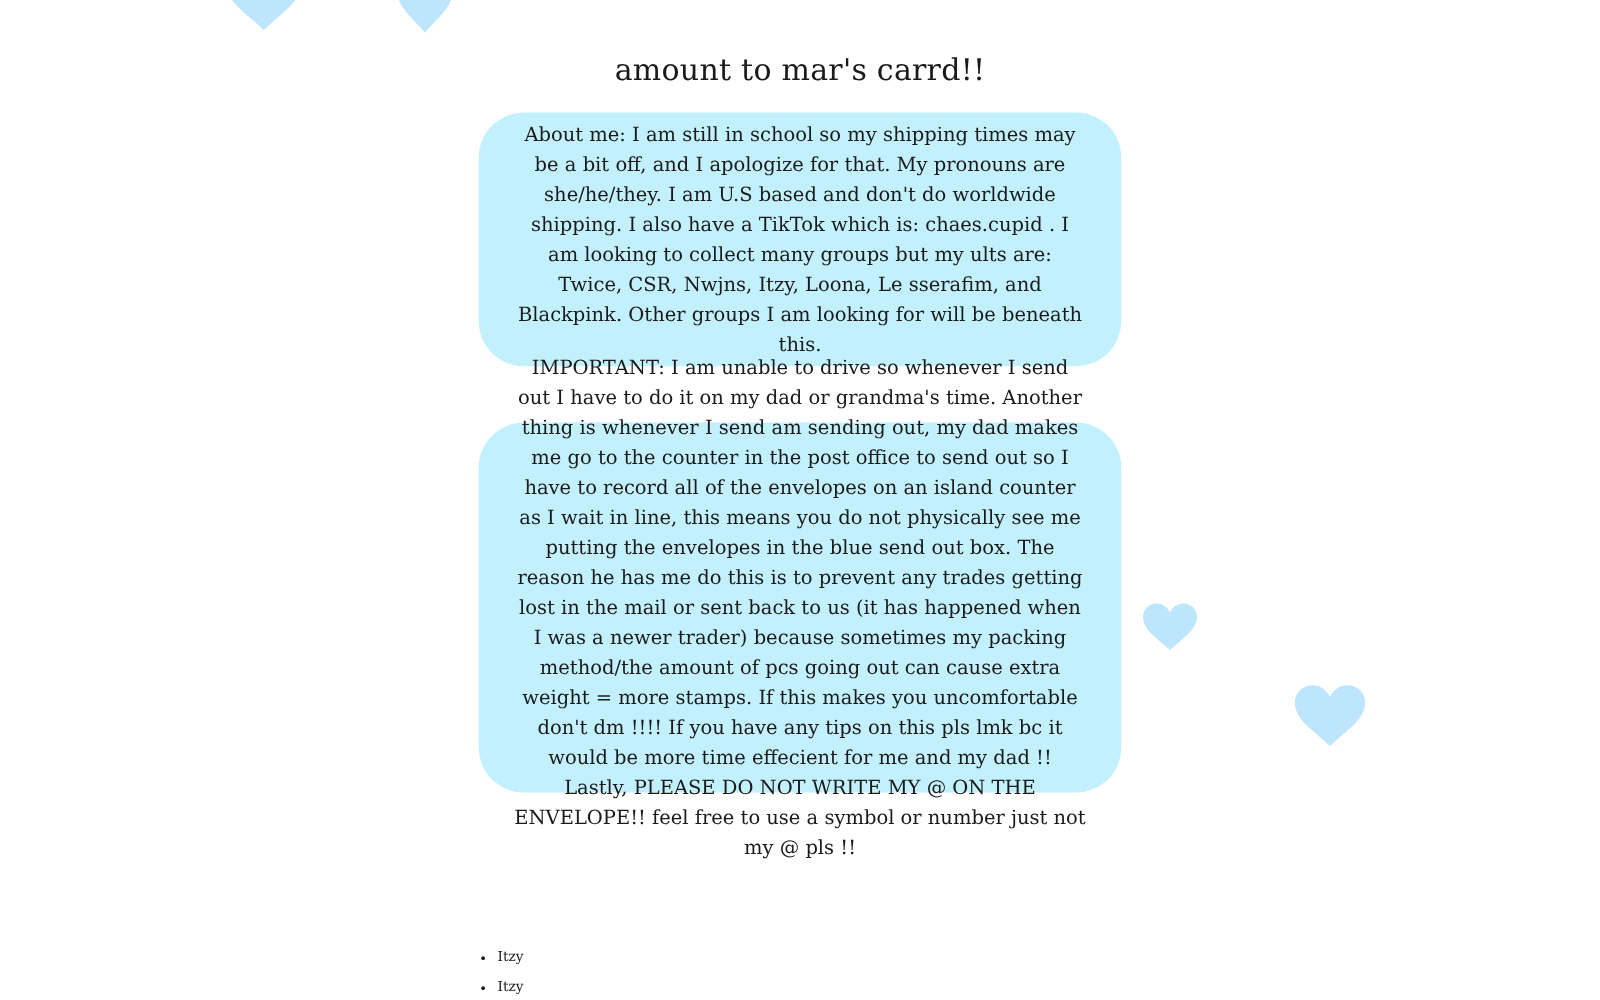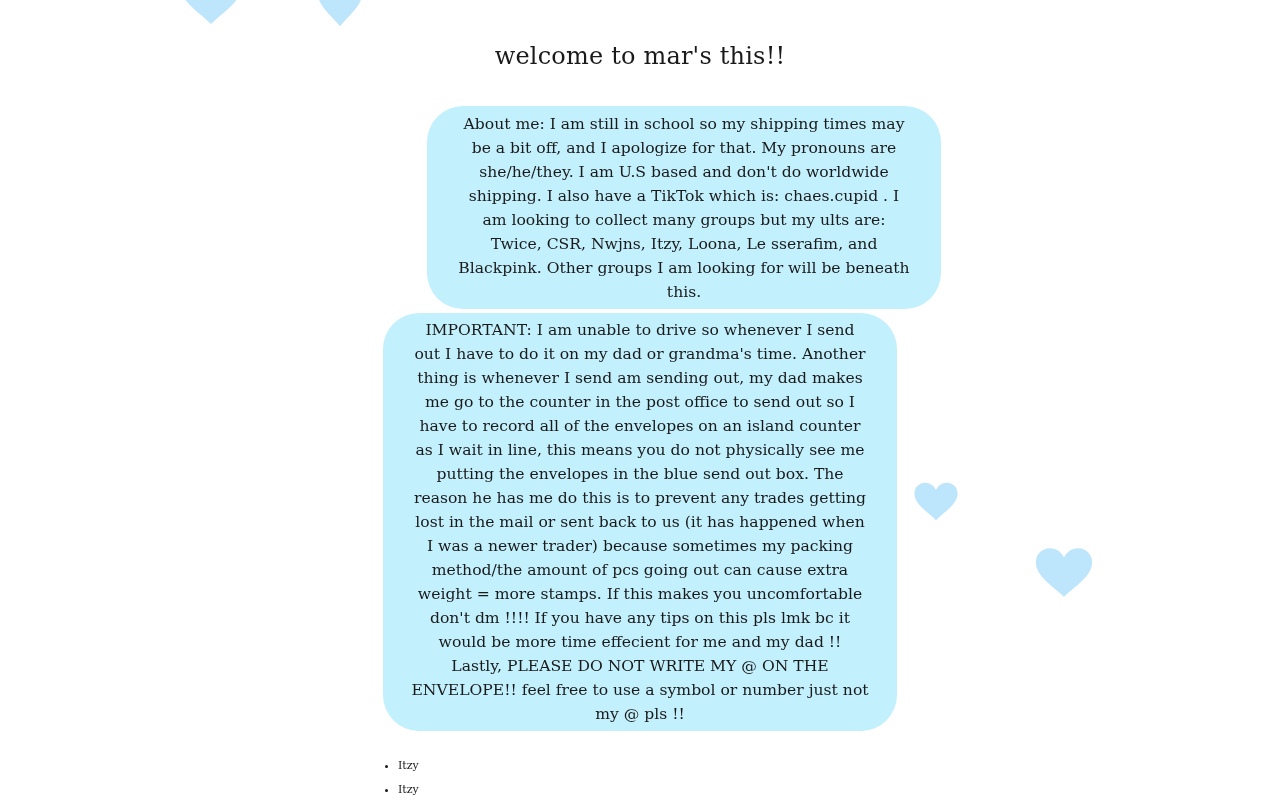--- a/index.html
+++ b/index.html
@@ -17,22 +17,22 @@
       letter-spacing: 0.2px;
     }
     .card {
       position: absolute; left: 383px; width: 514px;
       background: #c3f0fd; border-radius: 36px;
       box-sizing: border-box; padding: 0 28px;
       display: flex; align-items: center; justify-content: center;
       text-align: center; font-size: 15.6px; line-height: 24px;
     }
     .card p { margin: 0; }
-    .card-about { top: 106px; height: 203px; margin-left: 44px; }
-    .card-important { top: 313px; height: 418px; }
+    .card-about { top: 90px; height: 203px; }
+    .card-important { top: 338px; height: 296px; }
     .group-list {
       position: absolute; top: 754px; left: 383px; margin: 0; padding: 0 0 0 15px;
       font-size: 11px; line-height: 24px;
     }
     .group-list li { list-style: disc; }
   </style>
 </head>
 <body>
 
 <div class="heart" style="left:178px;top:-30px;width:66px;height:56px;">
@@ -49,21 +49,21 @@
   <svg viewBox="0 0 32 28">
       <path d="M16 27 C10 21 1 16 1 8.5 C1 4 4.5 1 8.5 1 C12 1 14.5 3 16 6 C17.5 3 20 1 23.5 1 C27.5 1 31 4 31 8.5 C31 16 22 21 16 27 Z" fill="#bde5fb"></path>
     </svg>
 </div>
 <div class="heart" style="left:1034px;top:545px;width:60px;height:55px;">
   <svg viewBox="0 0 32 28">
       <path d="M16 27 C10 21 1 16 1 8.5 C1 4 4.5 1 8.5 1 C12 1 14.5 3 16 6 C17.5 3 20 1 23.5 1 C27.5 1 31 4 31 8.5 C31 16 22 21 16 27 Z" fill="#bde5fb"></path>
     </svg>
 </div>
 
-<h1 class="page-title">welcome to mar's this!!</h1>
+<h1 class="page-title">amount to mar's carrd!!</h1>
 
 <div class="card card-about">
   <p>About me: I am still in school so my shipping times may be a bit off, and I apologize for that. My pronouns are she/he/they. I am U.S based and don't do worldwide shipping. I also have a TikTok which is: chaes.cupid . I am looking to collect many groups but my ults are: Twice, CSR, Nwjns, Itzy, Loona, Le sserafim, and Blackpink. Other groups I am looking for will be beneath this.</p>
 </div>
 
 <div class="card card-important">
   <p>IMPORTANT: I am unable to drive so whenever I send out I have to do it on my dad or grandma's time. Another thing is whenever I send am sending out, my dad makes me go to the counter in the post office to send out so I have to record all of the envelopes on an island counter as I wait in line, this means you do not physically see me putting the envelopes in the blue send out box. The reason he has me do this is to prevent any trades getting lost in the mail or sent back to us (it has happened when I was a newer trader) because sometimes my packing method/the amount of pcs going out can cause extra weight = more stamps. If this makes you uncomfortable don't dm !!!! If you have any tips on this pls lmk bc it would be more time effecient for me and my dad !! Lastly, PLEASE DO NOT WRITE MY @ ON THE ENVELOPE!! feel free to use a symbol or number just not my @ pls !!</p>
 </div>
 
 <ul class="group-list">

